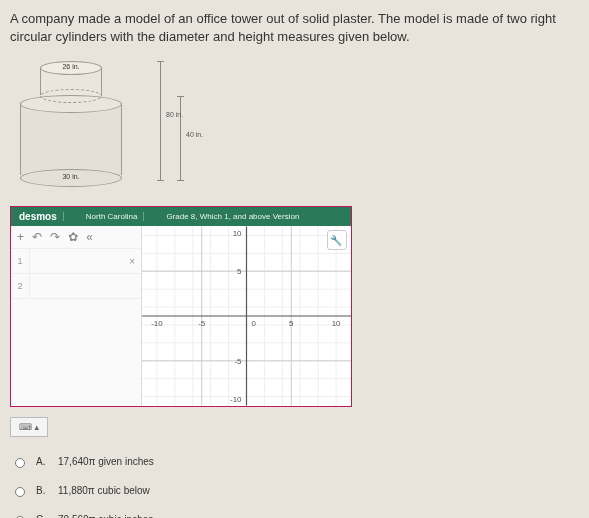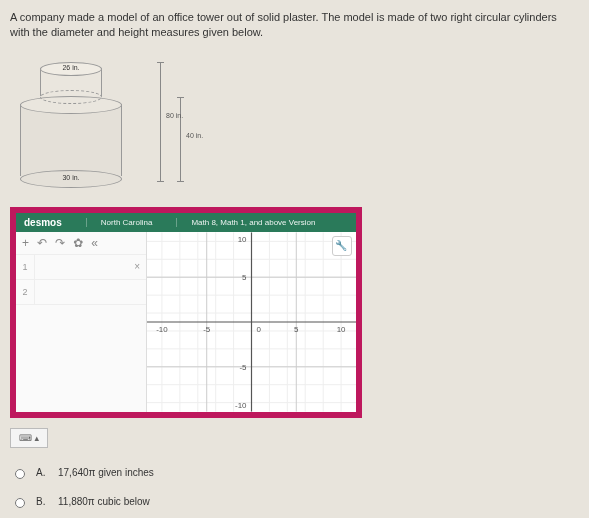--- a/index.html
+++ b/index.html
@@ -5,24 +5,24 @@
   body {
     margin: 0;
     padding: 10px;
     font-family: Arial, sans-serif;
     background: #e8e4dc;
     width: 589px;
     box-sizing: border-box;
     color: #333;
   }
   .question-text {
-    font-size: 11px;
+    font-size: 13px;
     line-height: 1.4;
     color: #333;
-    margin-bottom: 16px;
+    margin-bottom: 10px;
   }
   .diagram-area {
     display: flex;
     gap: 20px;
     margin: 10px 0;
     align-items: center;
     height: 140px;
   }
   .cylinders {
     position: relative;
@@ -56,35 +56,35 @@
     font-size:7px; text-align:center; line-height:14px;
   }
   .rulers { position:relative; width:60px; height:130px; }
   .ruler { position:absolute; width:1px; background:#888; }
   .ruler::before,.ruler::after { content:''; position:absolute; left:-3px; width:7px; height:1px; background:#888; }
   .ruler::before { top:0; } .ruler::after { bottom:0; }
   .ruler-label { position:absolute; font-size:7px; color:#555; white-space:nowrap; }
   
   .desmos-container {
     width: 340px;
-    border: 6px solid #be185d;
+    border: 1px solid #be185d;
     background: #fff;
     margin-bottom: 10px;
   }
   .desmos-header {
     background: #2a7a5a;
     color: #fff;
     padding: 4px 8px;
     font-size: 10px;
     display: flex;
     align-items: center;
     gap: 6px;
   }
   .desmos-logo { font-weight: bold; }
-  .desmos-sub { font-size:8px; opacity:0.9; border-left:1px solid #fff5; padding-left:14px;margin-left:18px; }
+  .desmos-sub { font-size:8px; opacity:0.9; border-left:1px solid #fff5; padding-left:22px; }
   .desmos-body { display:flex; height:180px; }
   .desmos-left { width:130px; border-right:1px solid #ddd; background:#fafafa; }
   .desmos-toolbar { display:flex; align-items:center; gap:8px; padding:4px 6px; border-bottom:1px solid #eee; font-size:12px; color:#888; }
   .desmos-toolbar span { cursor:default; }
   .expr-row { display:flex; align-items:center; border-bottom:1px solid #eee; height:24px; }
   .expr-num { width:18px; font-size:9px; color:#999; text-align:center; border-right:1px solid #eee; height:100%; display:flex; align-items:center; justify-content:center; }
   .expr-input { flex:1; font-size:10px; padding:0 4px; position:relative; }
   .expr-close { font-size:10px; color:#999; padding:0 6px; }
   .desmos-graph { flex:1; position:relative; background:#fff; }
   .graph-tool { position:absolute; top:4px; right:4px; width:18px; height:18px; border:1px solid #ccc; border-radius:3px; font-size:10px; display:flex; align-items:center; justify-content:center; color:#888; background:#fff; }
@@ -135,21 +135,21 @@
     <div class="ruler" style="left:30px; top:35px; height:85px;"></div>
     <div class="ruler-label" style="left:16px; top:50px;">80 in.</div>
     <div class="ruler-label" style="left:36px; top:70px;">40 in.</div>
   </div>
 </div>
 
 <div class="desmos-container">
   <div class="desmos-header">
     <span class="desmos-logo">desmos</span>
     <span class="desmos-sub">North Carolina</span>
-    <span class="desmos-sub">Math 8, Math 1, and above Version</span>
+    <span class="desmos-sub">Grade 8, Which 1, and above Version</span>
   </div>
   <div class="desmos-body">
     <div class="desmos-left">
       <div class="desmos-toolbar">
         <span>+</span>
         <span>↶</span>
         <span>↷</span>
         <span>✿</span>
         <span>«</span>
       </div>

